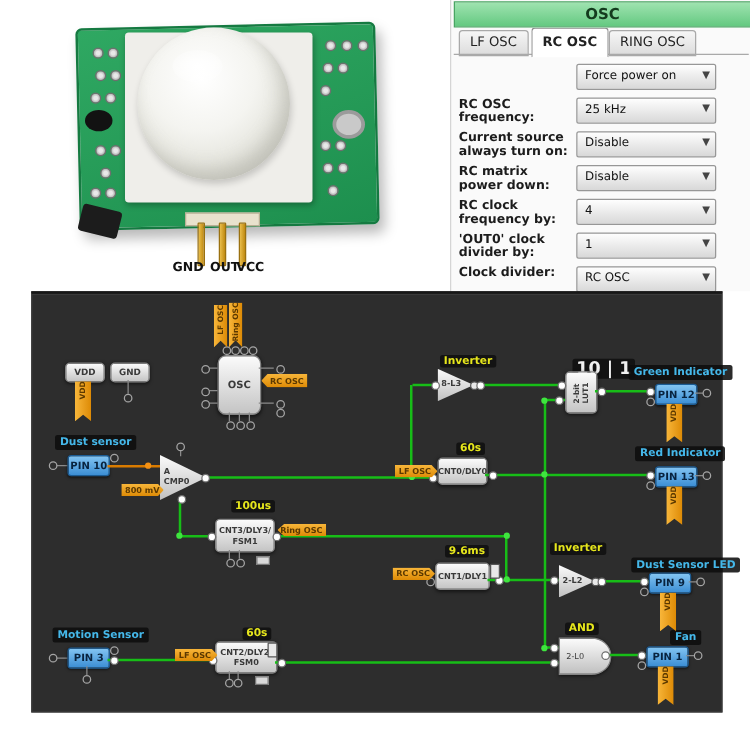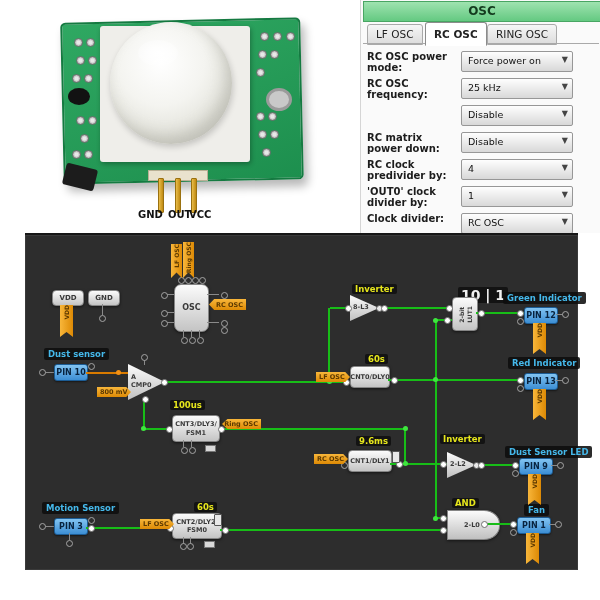--- a/index.html
+++ b/index.html
@@ -46,21 +46,21 @@
   .jd{position:absolute;width:5px;height:5px;background:#3fe53f;border-radius:50%;z-index:4;}
   .od{position:absolute;width:5px;height:5px;background:#f49114;border-radius:50%;z-index:4;}
   .tc{position:absolute;width:5px;height:5px;background:#2d2d2d;border:1px solid #a5a5a5;border-radius:50%;z-index:3;}
   .ln{position:absolute;background:#8a8a8a;}
   .flagR{position:absolute;background:linear-gradient(180deg,#f8b63a,#dd8a05);color:#5c3900;font-size:6.5px;font-weight:bold;display:flex;align-items:center;justify-content:flex-start;padding-left:3px;clip-path:polygon(0 0,86% 0,100% 50%,86% 100%,0 100%);z-index:6;}
   .flagL{position:absolute;background:linear-gradient(180deg,#f8b63a,#dd8a05);color:#5c3900;font-size:6.5px;font-weight:bold;display:flex;align-items:center;justify-content:flex-end;padding-right:3px;clip-path:polygon(14% 0,100% 0,100% 100%,14% 100%,0 50%);z-index:6;}
   .ribbon{position:absolute;background:linear-gradient(90deg,#f8b63a,#dd8a05);color:#5c3900;font-size:6px;font-weight:bold;clip-path:polygon(0 0,100% 0,100% 100%,50% 84%,0 100%);display:flex;align-items:flex-start;justify-content:center;z-index:6;}
   .vtext{writing-mode:vertical-rl;transform:rotate(180deg);white-space:pre-line;}
   .tri{position:absolute;background:linear-gradient(180deg,#fbfbfb,#c0c0c0);clip-path:polygon(0 0,100% 50%,0 100%);color:#3a3a3a;font-size:6.5px;font-weight:bold;display:flex;align-items:center;padding-left:3px;white-space:pre-line;line-height:1.2;}
   .bub{position:absolute;width:5px;height:5px;background:#e8e8e8;border:1px solid #5a5a5a;border-radius:50%;z-index:5;}
-  .andg{position:absolute;background:linear-gradient(180deg,#fbfbfb,#c0c0c0);border:1px solid #858585;border-radius:0 16px 16px 0/0 14px 14px 0;color:#3a3a3a;font-size:6.5px;font-weight:bold;display:flex;align-items:center;padding-left:16px;box-shadow:0 1px 3px rgba(0,0,0,.55);}
+  .andg{position:absolute;background:linear-gradient(180deg,#fbfbfb,#c0c0c0);border:1px solid #858585;border-radius:0 16px 16px 0/0 14px 14px 0;color:#3a3a3a;font-size:6.5px;font-weight:normal;display:flex;align-items:center;padding-left:5px;box-shadow:0 1px 3px rgba(0,0,0,.55);}
   .oneshot{position:absolute;width:6px;height:10px;background:#e8e8e8;border:1px solid #555;border-radius:1px;z-index:6;}
   .bars{position:absolute;width:9px;height:5px;background:#d9d9d9;border:1px solid #777;z-index:3;}
 </style>
 </head>
 <body>
 <div id="stage">
 
 <div id="photo">
   <div class="pcb"></div>
   <div class="pad" style="left:74px;top:38px"></div>
@@ -102,48 +102,48 @@
 
 <div id="panel">
   <div id="panel-header">OSC</div>
   <div class="tabs">
     <div class="tab" style="left:4px">LF OSC</div>
     <div class="tab active" style="left:62px">RC OSC</div>
     <div class="tab" style="left:124px">RING OSC</div>
   </div>
   <div class="tabline"></div>
   <div class="frow" style="top:50px">
-    <div class="flabel">RC OSC power mode:</div>
     <div class="dd">
           <span class="ddv">Force power on</span>
           <span class="dda">▼</span>
         </div>
   </div>
   <div class="frow" style="top:77px">
     <div class="flabel">RC OSC frequency:</div>
     <div class="dd">
           <span class="ddv">25 kHz</span>
           <span class="dda">▼</span>
         </div>
   </div>
   <div class="frow" style="top:104px">
+    <div class="flabel">Current source always turn on:</div>
     <div class="dd">
           <span class="ddv">Disable</span>
           <span class="dda">▼</span>
         </div>
   </div>
   <div class="frow" style="top:131px">
     <div class="flabel">RC matrix power down:</div>
     <div class="dd">
           <span class="ddv">Disable</span>
           <span class="dda">▼</span>
         </div>
   </div>
   <div class="frow" style="top:158px">
-    <div class="flabel">RC clock predivider by:</div>
+    <div class="flabel">RC clock frequency by:</div>
     <div class="dd">
           <span class="ddv">4</span>
           <span class="dda">▼</span>
         </div>
   </div>
   <div class="frow" style="top:185px">
     <div class="flabel">'OUT0' clock divider by:</div>
     <div class="dd">
           <span class="ddv">1</span>
           <span class="dda">▼</span>
@@ -260,21 +260,21 @@
   <div class="tc" style="left:537px;top:142px"></div>
   <div class="ribbon" style="left:508px;top:154px;width:13px;height:31px">
         <span class="vtext">VDD</span>
       </div>
 
   <div class="wp" style="left:117px;top:161px"></div>
   <div class="wv" style="left:118px;top:164px;height:30px"></div>
   <div class="jd" style="left:116px;top:191px"></div>
   <div class="wh" style="left:120px;top:193px;width:27px"></div>
   <div class="wp" style="left:141px;top:191px"></div>
-  <div class="ylab" style="left:145px;top:165px">100us</div>
+  <div class="ylab" style="left:160px;top:165px">100us</div>
   <div class="gblock" style="left:147px;top:180px;width:46px;height:25px">CNT3/DLY3/
 FSM1</div>
   <div class="flagL" style="left:197px;top:184px;width:36px;height:10px">Ring OSC</div>
   <div class="ln" style="left:158px;top:205px;width:1px;height:7px"></div>
   <div class="ln" style="left:166px;top:205px;width:1px;height:7px"></div>
   <div class="tc" style="left:156px;top:212px"></div>
   <div class="tc" style="left:164px;top:212px"></div>
   <div class="bars" style="left:180px;top:210px"></div>
   <div class="wp" style="left:193px;top:191px"></div>
   <div class="wh" style="left:196px;top:193px;width:185px"></div>
@@ -331,21 +331,21 @@
   <div class="wp" style="left:415px;top:292px"></div>
 
   <div class="jd" style="left:408px;top:281px"></div>
   <div class="wh" style="left:411px;top:282px;width:11px"></div>
   <div class="wp" style="left:415px;top:280px"></div>
   <div class="ylab" style="left:427px;top:263px">AND</div>
   <div class="andg" style="left:422px;top:275px;width:35px;height:28px">2-L0</div>
   <div class="wp" style="left:456px;top:286px"></div>
   <div class="wh" style="left:459px;top:288px;width:33px"></div>
   <div class="wp" style="left:485px;top:286px"></div>
-  <div class="cap" style="left:499px;top:269px">Fan</div>
+  <div class="cap" style="left:511px;top:269px">Fan</div>
   <div class="tc" style="left:485px;top:294px"></div>
   <div class="pinb" style="left:492px;top:282px;width:32px;height:15px">PIN 1</div>
   <div class="ln" style="left:524px;top:289px;width:7px;height:1px"></div>
   <div class="tc" style="left:530px;top:286px"></div>
   <div class="ribbon" style="left:501px;top:298px;width:13px;height:31px">
         <span class="vtext">VDD</span>
       </div>
 
 </div>
 </div>

